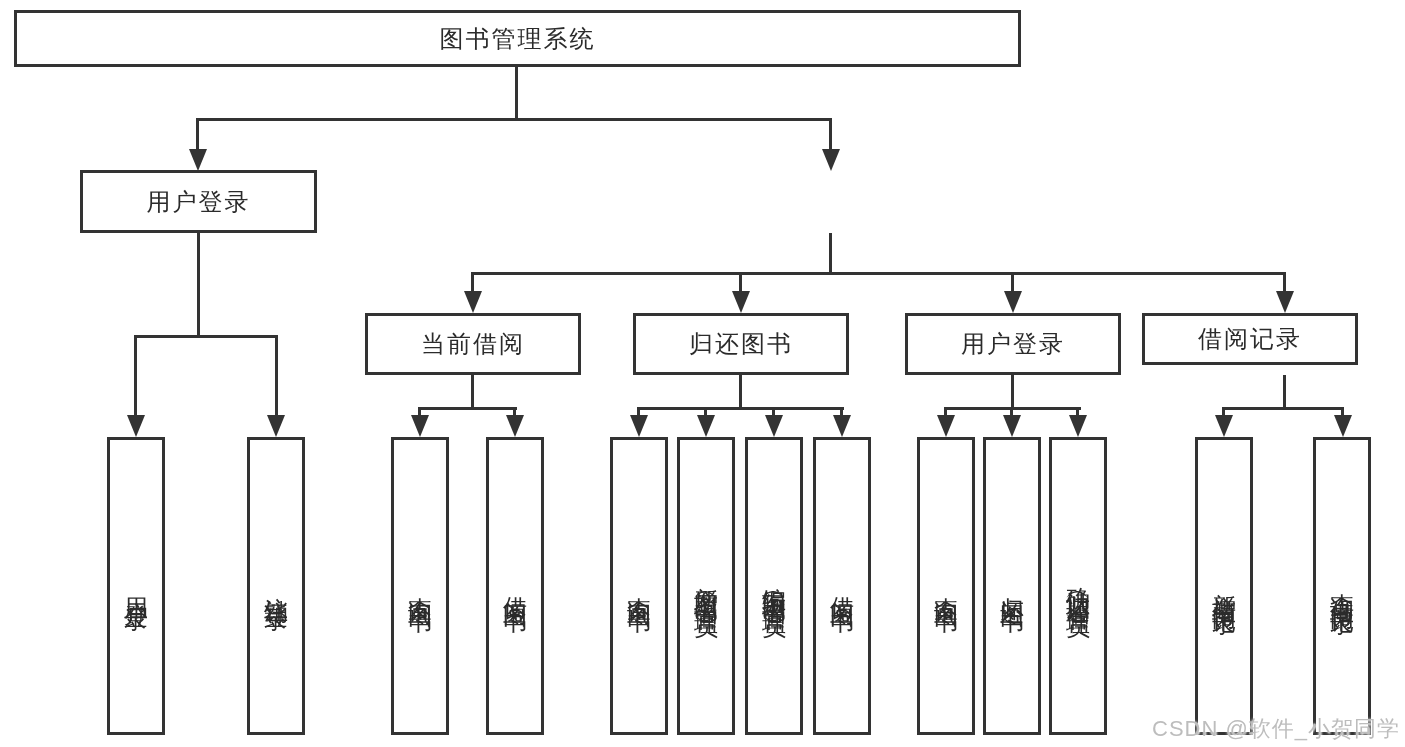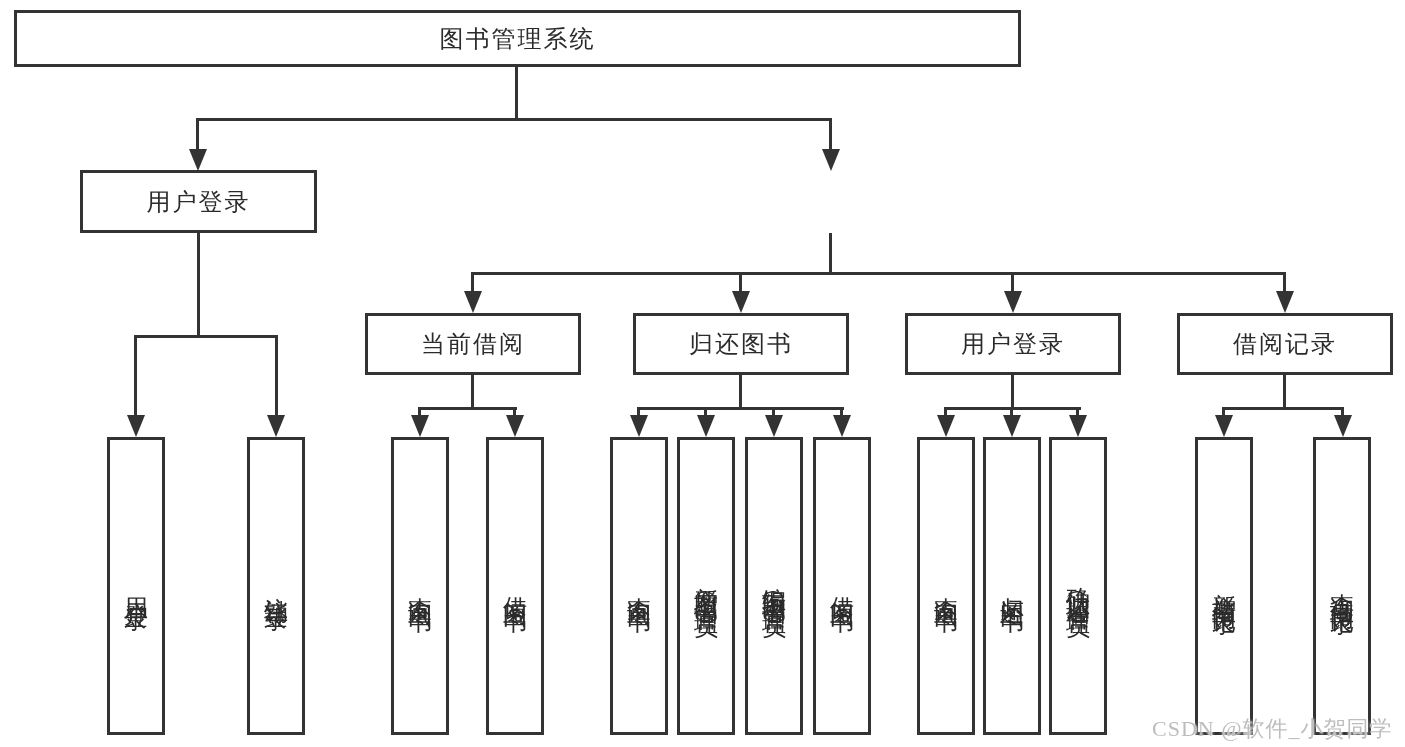--- a/index.html
+++ b/index.html
@@ -26,21 +26,21 @@
   .v{position:absolute;width:3px;background:#333333;}
   .h{position:absolute;height:3px;background:#333333;}
   .ar{
     position:absolute;width:0;height:0;
     border-left:9px solid transparent;border-right:9px solid transparent;
     border-top:22px solid #333333;
   }
   .watermark{
     position:absolute;left:1152px;top:714px;
     font-size:22px;color:#bdbdbd;letter-spacing:1px;white-space:nowrap;
-    text-shadow:0 0 3px #ffffff,1px 1px 2px rgba(255,255,255,.9);z-index:5;font-family:Liberation Serif, serif;
+    text-shadow:0 0 3px #ffffff,1px 1px 2px rgba(255,255,255,.9);z-index:5;
   }
 </style>
 </head>
 <body>
 
 <div class="canvas">
 
   <div class="node" style="left:14px;top:10px;width:1007px;height:57px">
     <span>图书管理系统</span>
   </div>
@@ -76,21 +76,21 @@
 
   <div class="node" style="left:365px;top:313px;width:216px;height:62px">
     <span>当前借阅</span>
   </div>
   <div class="node" style="left:633px;top:313px;width:216px;height:62px">
     <span>归还图书</span>
   </div>
   <div class="node" style="left:905px;top:313px;width:216px;height:62px">
     <span>用户登录</span>
   </div>
-  <div class="node" style="left:1177px;top:313px;width:216px;height:62px">
+  <div class="node" style="left:1142px;top:313px;width:216px;height:52px">
     <span>借阅记录</span>
   </div>
 
   <div class="v" style="left:471px;top:375px;height:34px"></div>
   <div class="h" style="left:418px;top:407px;width:99px"></div>
   <div class="v" style="left:418px;top:407px;height:10px"></div>
   <div class="ar" style="left:411px;top:415px"></div>
   <div class="v" style="left:513px;top:407px;height:10px"></div>
   <div class="ar" style="left:506px;top:415px"></div>
 

